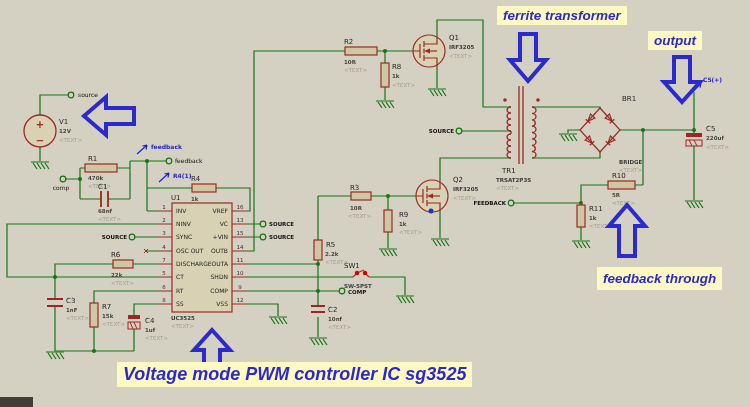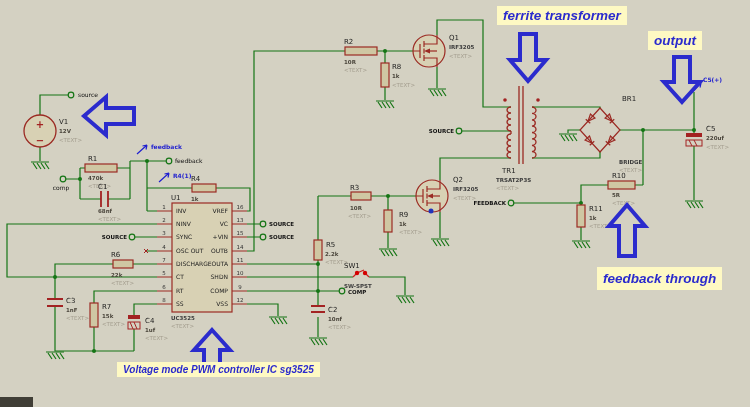--- a/index.html
+++ b/index.html
@@ -348,16 +348,16 @@
     <path transform="translate(212,374)" d="M0,-44 L18,-24 L8,-24 L8,0 L-8,0 L-8,-24 L-18,-24 Z"></path>
   </g>
 </svg>
 
 
 <div class="note" style="left:497px;top:6px;">ferrite transformer</div>
 <div class="note" style="left:648px;top:31px;font-style:italic;">output</div>
 <div class="note" style="left:573px;top:267px;line-height:19px;margin-left:24px;">
   <div>feedback through</div>
 </div>
-<div class="note" style="left:117px;top:362px;font-size:10px;">Voltage mode PWM controller IC sg3525</div>
+<div class="note" style="left:117px;top:362px;font-size:18px;">Voltage mode PWM controller IC sg3525</div>
 
 <div class="corner"></div>
 </div>
 
 </body></html>

